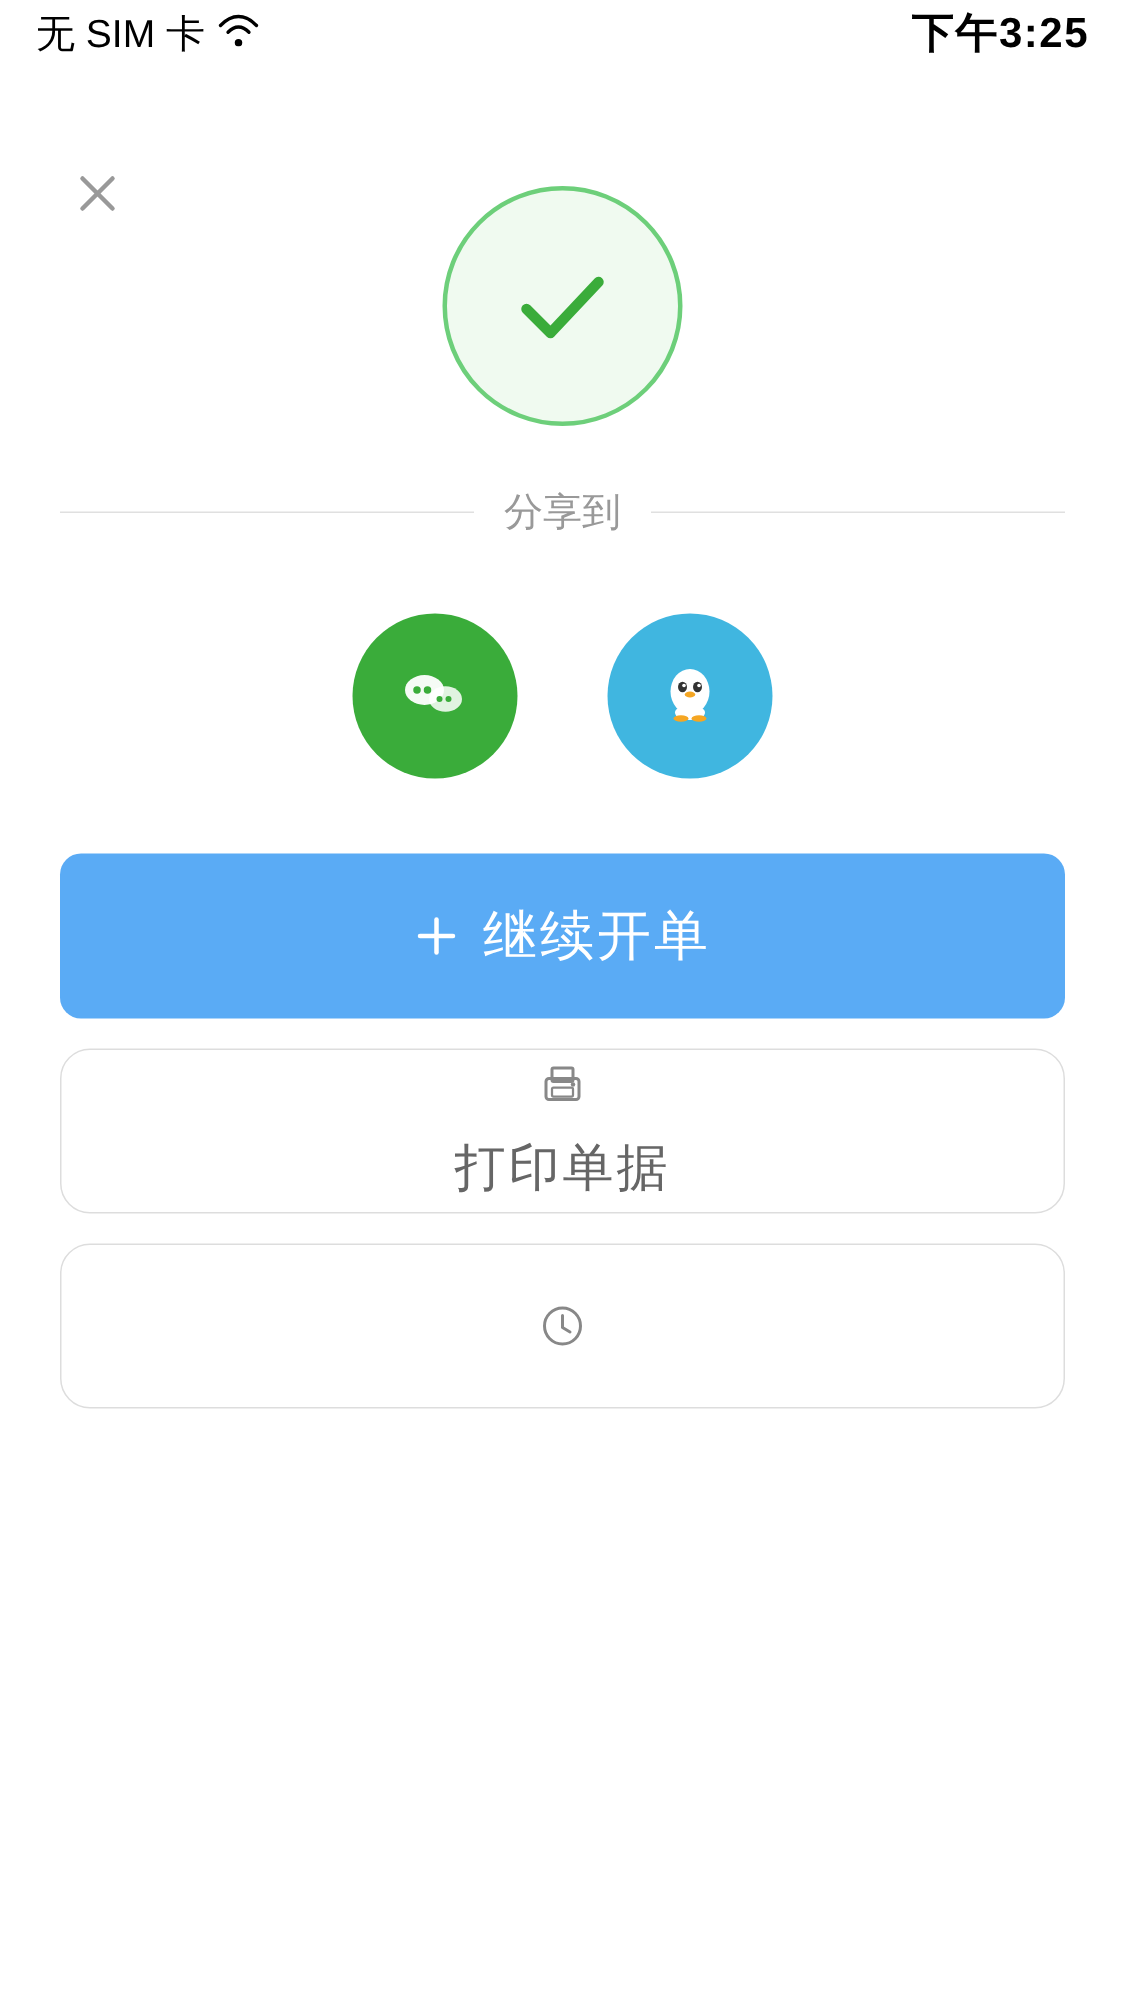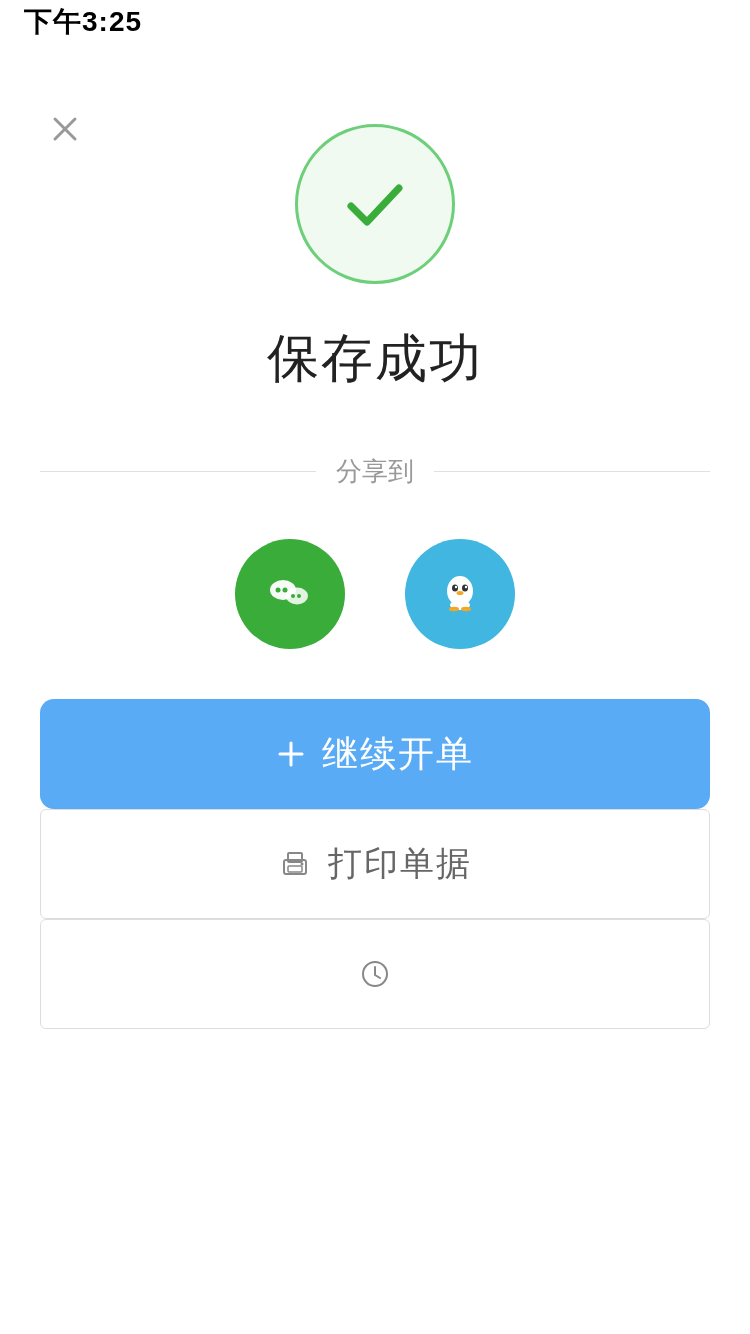--- a/index.html
+++ b/index.html
@@ -155,20 +155,21 @@
     .share-icon-btn.qq {
       background: #40b6e0;
     }
 
     
     .action-buttons {
       width: 100%;
       padding: 0 40px;
       display: flex;
       flex-direction: column;
+      gap: 20px;
     }
 
     .btn-primary {
       width: 100%;
       height: 110px;
       border-radius: 14px;
       background: #5aabf5;
       border: none;
       display: flex;
       align-items: center;
@@ -177,63 +178,73 @@
       cursor: pointer;
       font-size: 36px;
       color: #fff;
       font-weight: 400;
       letter-spacing: 2px;
     }
 
     .btn-secondary {
       width: 100%;
       height: 110px;
-      border-radius: 6px;
+      border-radius: 20px;
       background: #fff;
       border: 1px solid #ddd;
       display: flex;
       align-items: center;
       justify-content: center;
       gap: 16px;
       cursor: pointer;
       font-size: 34px;
       color: #666;
       font-weight: 400;
       letter-spacing: 2px;
+      flex-direction: column;
     }
 
     .btn-icon {
       display: flex;
       align-items: center;
       justify-content: center;
     }
   </style>
 </head>
 <body>
 
 <div class="status-bar">
+  <div class="status-left">
+    <span>无 SIM 卡</span>
+    <span>
+      <svg width="28" height="22" viewBox="0 0 28 22" fill="none">
+        <path d="M14 17a2.5 2.5 0 1 1 0 5 2.5 2.5 0 0 1 0-5z" fill="#000"></path>
+        <path d="M7 12.5C9.1 10.3 11.4 9 14 9s4.9 1.3 7 3.5" stroke="#000" stroke-width="2.2" fill="none" stroke-linecap="round"></path>
+        <path d="M2 8C5.5 4.3 9.5 2 14 2s8.5 2.3 12 6" stroke="#000" stroke-width="2.2" fill="none" stroke-linecap="round"></path>
+      </svg>
+    </span>
+  </div>
   <div class="status-center">下午3:25</div>
 </div>
 
 <div class="main-content">
 
   <div class="close-btn">
     <svg viewBox="0 0 32 32" fill="none">
       <line x1="6" y1="6" x2="26" y2="26" stroke="#999" stroke-width="3" stroke-linecap="round"></line>
       <line x1="26" y1="6" x2="6" y2="26" stroke="#999" stroke-width="3" stroke-linecap="round"></line>
     </svg>
   </div>
 
   <div class="success-circle">
     <svg viewBox="0 0 80 80" fill="none">
       <polyline points="16,42 32,58 64,24" stroke="#3aac3a" stroke-width="7" stroke-linecap="round" stroke-linejoin="round" fill="none"></polyline>
     </svg>
   </div>
 
-  <div class="success-title">保存成功</div>
 
   <div class="share-section">
     <div class="share-divider">
       <span class="share-label">分享到</span>
     </div>
     <div class="share-icons">
 
       <div class="share-icon-btn wechat">
         <svg width="62" height="62" viewBox="0 0 62 62" fill="none">
 

